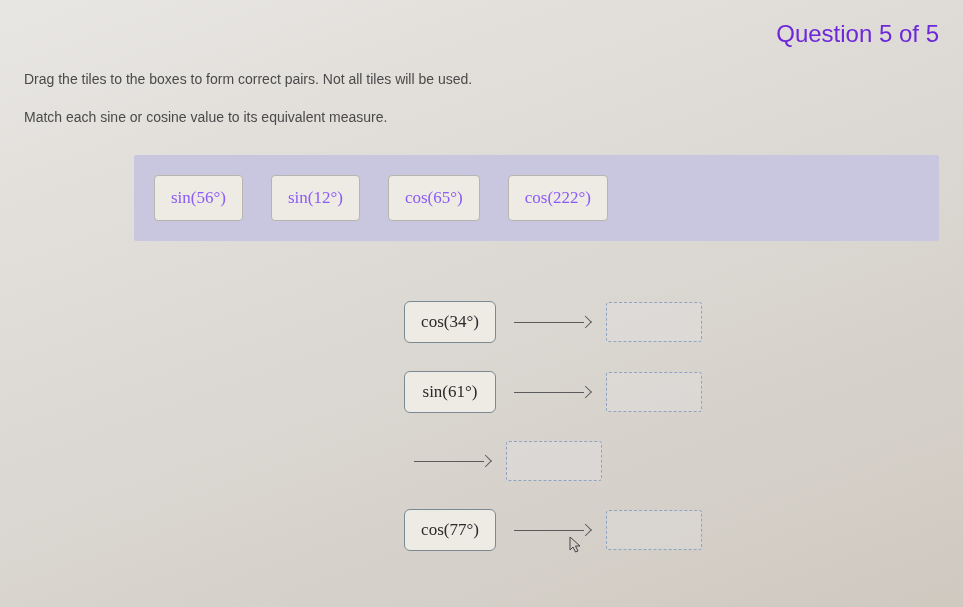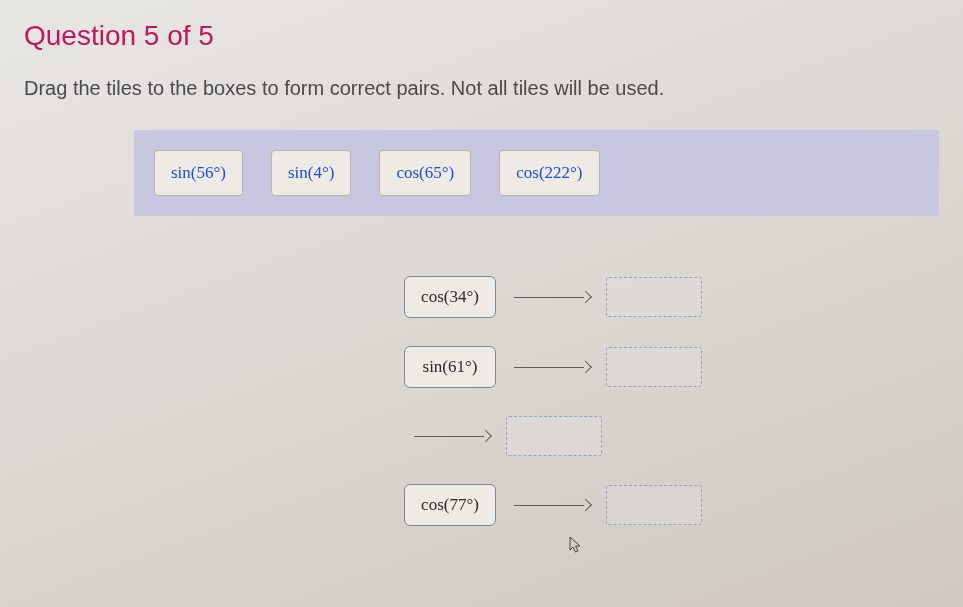--- a/index.html
+++ b/index.html
@@ -7,28 +7,29 @@
     font-family: Georgia, 'Times New Roman', serif;
     background: linear-gradient(160deg, #e8e6e3 0%, #d9d5cf 60%, #cfc9c0 100%);
     width: 963px;
     height: 607px;
     overflow: hidden;
     color: #3a3a3a;
   }
   .page { padding: 20px 24px; }
   .title {
     font-family: 'Segoe UI', Arial, sans-serif;
-    color: #be185d;
-    font-size: 28px;
+    color: #6d28d9;
+    font-size: 24px;
     font-weight: 400;
     margin-bottom: 22px;
+    text-align: right;
   }
   .instruction {
     font-family: 'Segoe UI', Arial, sans-serif;
-    font-size: 20px;
+    font-size: 14px;
     color: #4a4a4a;
     margin-bottom: 18px;
     line-height: 1.4;
   }
   .tile-tray {
     background: #c9c6e0;
     padding: 20px 20px;
     margin-top: 28px;
     margin-left: 110px;
     display: flex;
@@ -37,21 +38,21 @@
     border-radius: 2px;
   }
   .tile {
     background: #eeeae4;
     border: 1px solid #b8b4ae;
     border-radius: 4px;
     padding: 12px 16px;
     font-size: 17px;
     cursor: grab;
     white-space: nowrap;
-    color: #1d4ed8;
+    color: #8b5cf6;
   }
   .match-area {
     margin-top: 60px;
     margin-left: 380px;
   }
   .match-row {
     display: flex;
     align-items: center;
     margin-bottom: 28px;
     gap: 8px;
@@ -103,24 +104,25 @@
     pointer-events: none;
   }
   .cursor-icon svg { width: 100%; height: 100%; }
 </style>
 </head>
 <body>
 
 <div class="page">
   <h1 class="title">Question 5 of 5</h1>
   <p class="instruction">Drag the tiles to the boxes to form correct pairs. Not all tiles will be used.</p>
+  <p class="instruction">Match each sine or cosine value to its equivalent measure.</p>
 
   <div class="tile-tray" id="tile-tray">
       <div class="tile"><span>sin(56°)</span></div>
-      <div class="tile"><span>sin(4°)</span></div>
+      <div class="tile"><span>sin(12°)</span></div>
       <div class="tile"><span>cos(65°)</span></div>
       <div class="tile"><span>cos(222°)</span></div>
     </div>
 
   <div class="match-area" id="match-area">
       <div class="match-row">
         <div class="match-label"><span>cos(34°)</span></div>
         <div class="arrow"></div>
         <div class="drop-slot"></div>
       </div>

